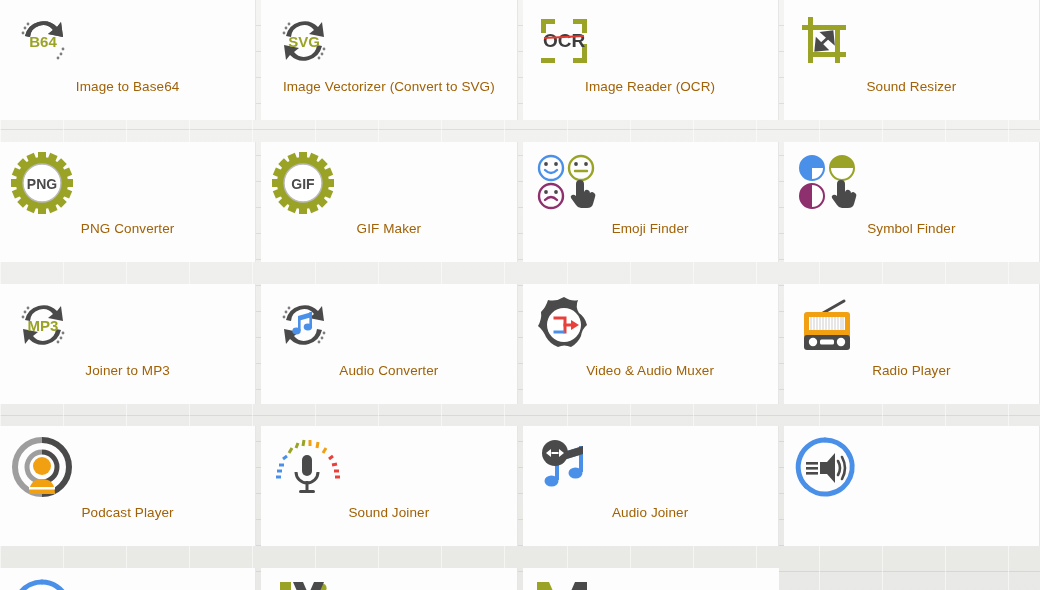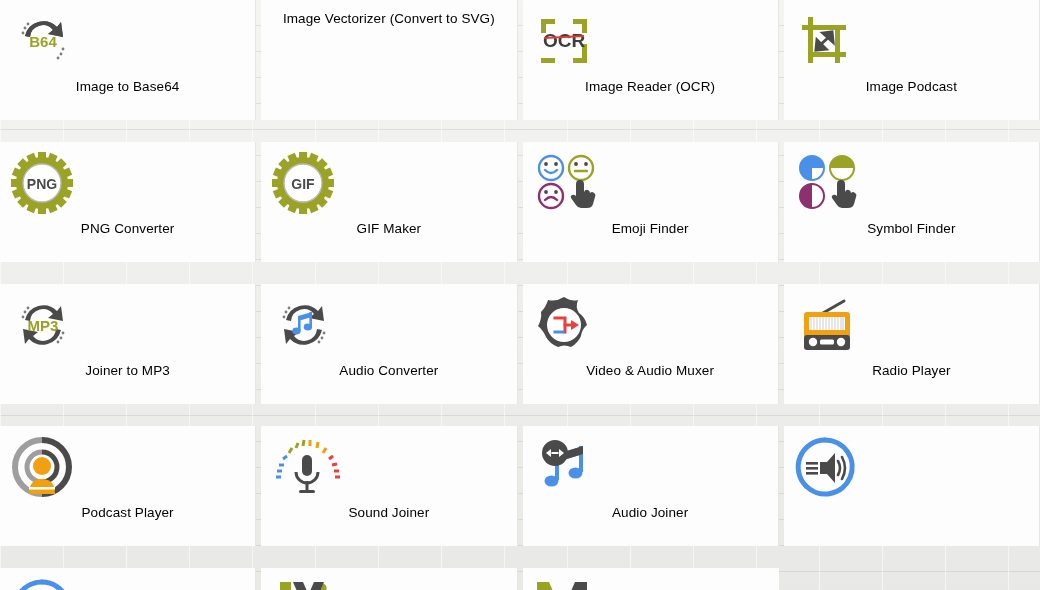--- a/index.html
+++ b/index.html
@@ -36,21 +36,21 @@
   }
   .card:last-child{border-right:none;}
   .icon{
     height:66px;width:100%;
     display:flex;align-items:center;justify-content:flex-start;
     margin-top:2px;
     padding-left:21px;
   }
   .label{
     font-size:13.5px;
-    color:#000000;
+    color:#a16207;
     text-align:center;
     margin-top:6px;
     letter-spacing:.1px;
     line-height:1.1;
     white-space:nowrap;
   }
   svg{display:block;}
 </style>
 </head>
 <body>
@@ -70,20 +70,35 @@
           <circle cx="50" cy="44" r="1.4"></circle>
             <circle cx="47" cy="48" r="1.4"></circle>
         </g>
         <text x="32" y="37" text-anchor="middle" font-family="Liberation Sans, sans-serif" font-size="15" font-weight="bold" fill="#9aa326">B64</text>
       </svg>
     </div>
     <div class="label">Image to Base64</div>
   </div>
 
   <div class="card">
+    <div class="icon">
+      <svg width="64" height="62" viewBox="0 0 64 62">
+        <path d="M14 26 A19 19 0 0 1 46 17 l4 -5 l2 15 l-15 -3 l5 -4 A13 13 0 0 0 19 27 z" fill="#4a4a4a"></path>
+        <path d="M14 26 A19 19 0 0 1 46 17 l4 -5 l2 15 l-15 -3 l5 -4 A13 13 0 0 0 19 27 z" fill="#4a4a4a" transform="rotate(180 32 31)"></path>
+        <g fill="#7d7d7d">
+          <circle cx="12" cy="23" r="1.4"></circle>
+            <circle cx="14" cy="18" r="1.4"></circle>
+          <circle cx="17" cy="14" r="1.4"></circle>
+            <circle cx="52" cy="39" r="1.4"></circle>
+          <circle cx="50" cy="44" r="1.4"></circle>
+            <circle cx="47" cy="48" r="1.4"></circle>
+        </g>
+        <text x="32" y="37" text-anchor="middle" font-family="Liberation Sans, sans-serif" font-size="15" font-weight="bold" fill="#9aa326">SVG</text>
+      </svg>
+    </div>
     <div class="label">Image Vectorizer (Convert to SVG)</div>
   </div>
 
   <div class="card">
     <div class="icon">
       <svg width="62" height="60" viewBox="0 0 62 60">
         <g fill="#9aa326">
           <rect x="8" y="8" width="14" height="5"></rect>
             <rect x="8" y="8" width="5" height="14"></rect>
           <rect x="40" y="8" width="14" height="5"></rect>
@@ -109,21 +124,21 @@
           <rect x="41" y="14" width="5" height="38"></rect>
           <rect x="14" y="41" width="38" height="5"></rect>
         </g>
         <g stroke="#4a4a4a" stroke-width="3" fill="#4a4a4a">
           <line x1="23" y1="37" x2="38" y2="23"></line>
           <polygon points="38,21 39,31 29,22"></polygon>
           <polygon points="22,39 23,29 32,38"></polygon>
         </g>
       </svg>
     </div>
-    <div class="label">Image Podcast</div>
+    <div class="label">Sound Resizer</div>
   </div>
 
   <div class="card">
     <div class="icon">
       <svg width="62" height="62" viewBox="0 0 62 62">
         <g fill="#9aa326">
           <circle cx="31" cy="31" r="26"></circle>
           <g>
             <rect x="27" y="0" width="8" height="9"></rect>
               <rect x="27" y="53" width="8" height="9"></rect>

